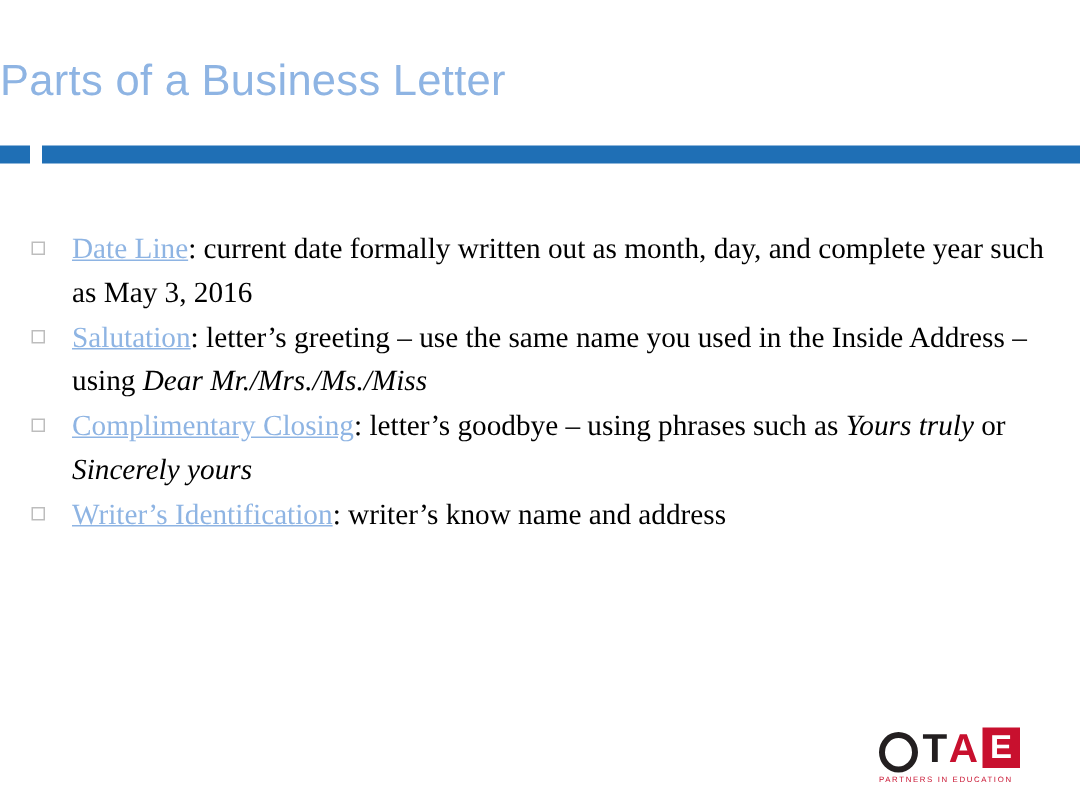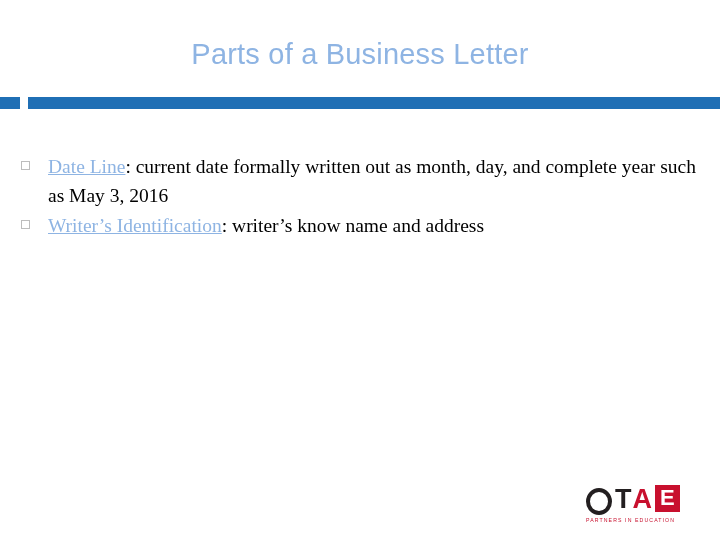--- a/index.html
+++ b/index.html
@@ -21,21 +21,21 @@
     width: 720px;
     height: 540px;
   }
 
   
   .title {
     position: absolute;
     left: 0;
     top: 38px;
     width: 720px;
-    text-align: center;
+    text-align: left;
     font-family: "Liberation Sans", sans-serif;
     font-size: 29px;
     color: #8eb4e3;
     letter-spacing: 0.2px;
     font-weight: normal;
   }
 
   
   .bar-row {
     position: absolute;
@@ -181,22 +181,30 @@
 
   <div class="content">
     <ul class="bullets">
 
       <li>
         <span class="bullet-mark"></span>
         <span class="term">Date Line</span><span>:  current date formally written out as month, day, and complete year such as May 3, 2016</span>
       </li>
 
 
-
-
+      <li>
+        <span class="bullet-mark"></span>
+        <span class="term">Salutation</span><span>:  letter’s greeting –  use the same name you used in the Inside Address – using </span><span class="ital">Dear Mr./Mrs./Ms./Miss</span>
+      </li>
+
+
+      <li>
+        <span class="bullet-mark"></span>
+        <span class="term">Complimentary Closing</span><span>:  letter’s goodbye – using phrases such as </span><span class="ital">Yours truly</span><span> or </span><span class="ital">Sincerely yours</span>
+      </li>
 
 
       <li>
         <span class="bullet-mark"></span>
         <span class="term">Writer’s Identification</span><span>:  writer’s know name and address</span>
       </li>
 
     </ul>
   </div>
 

